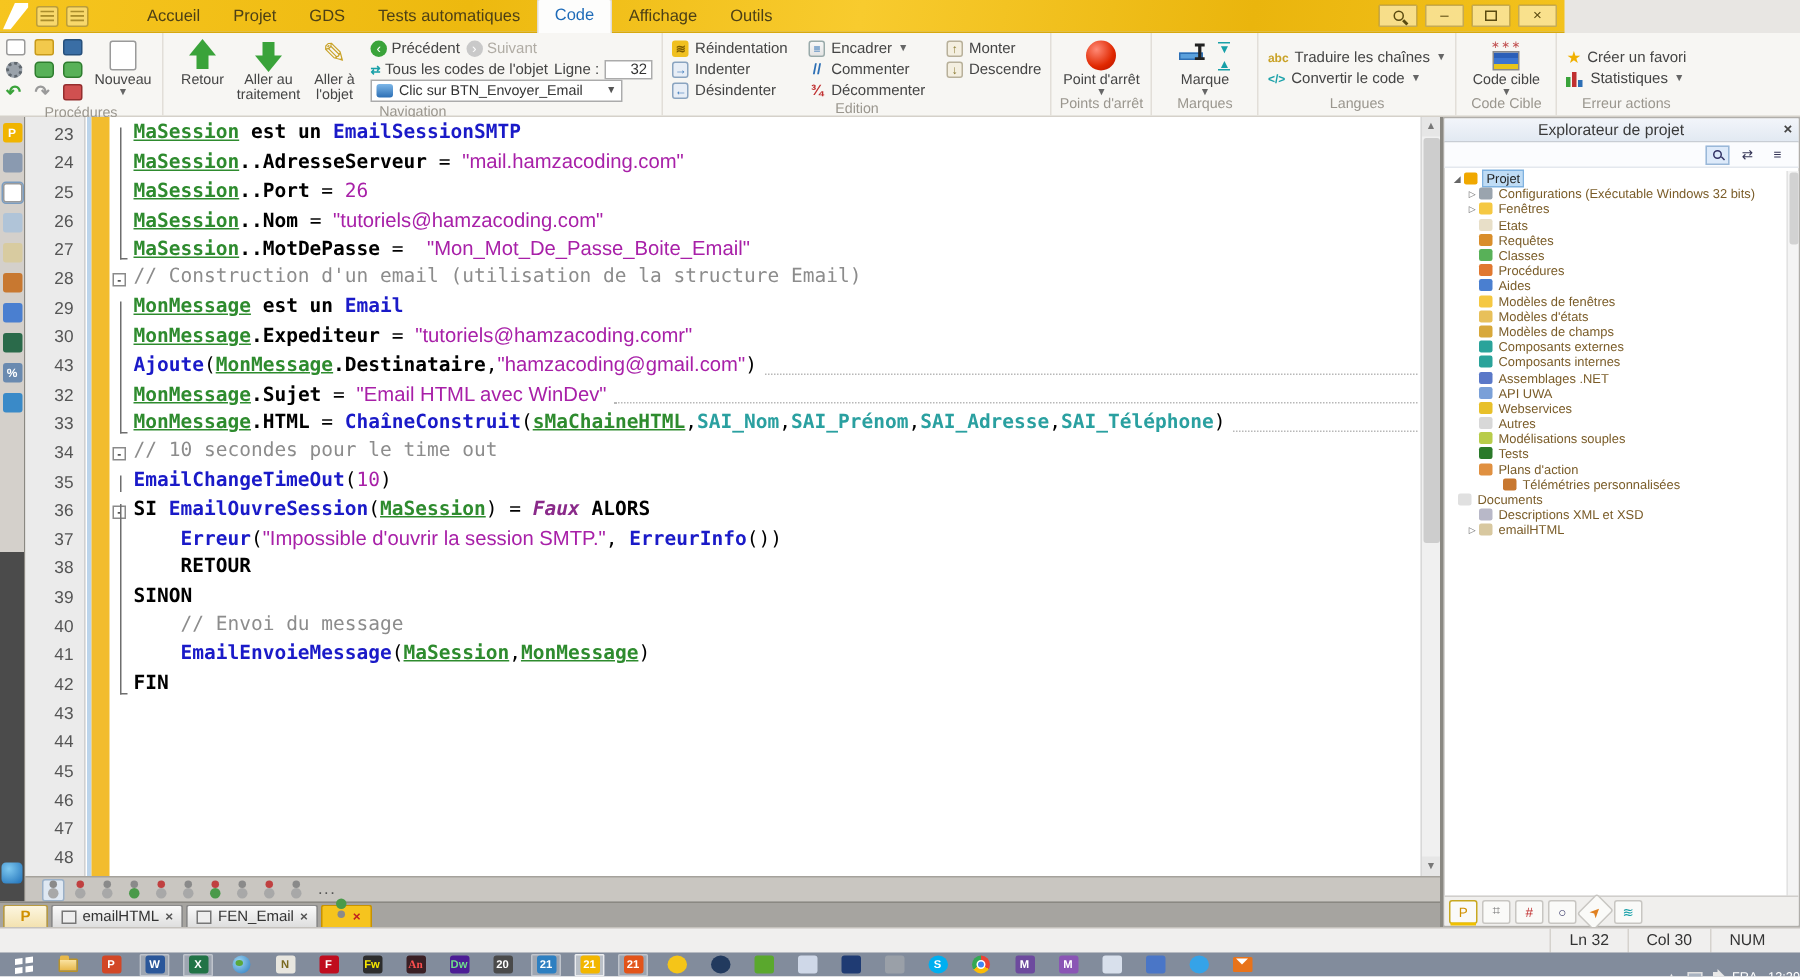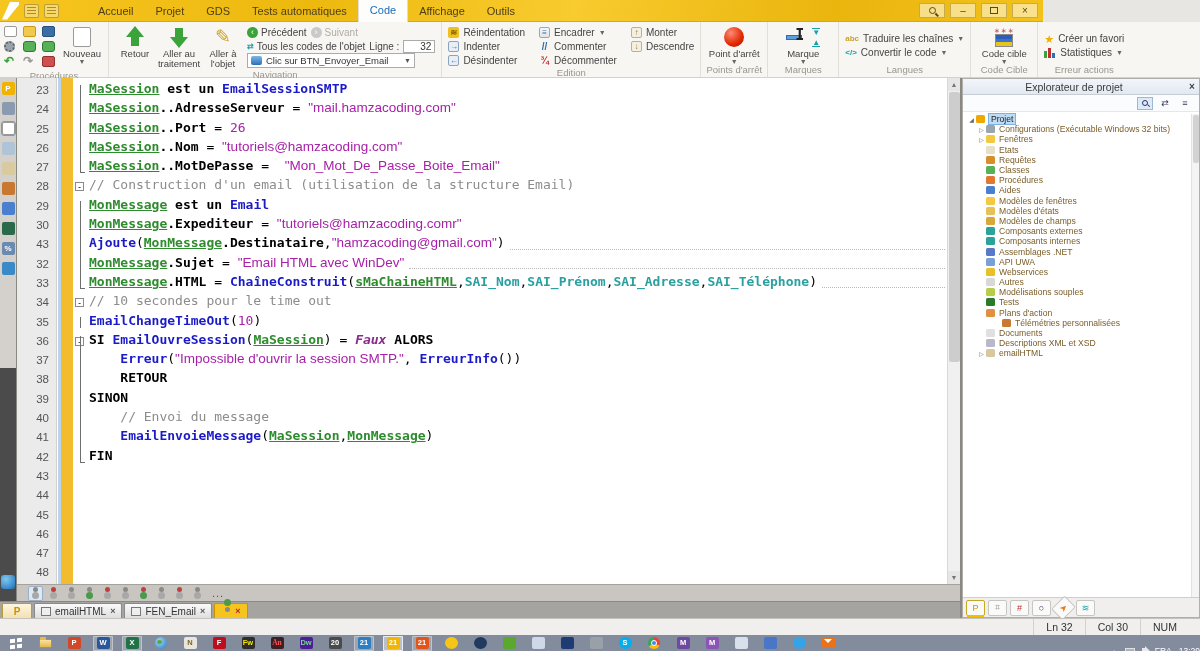--- a/index.html
+++ b/index.html
@@ -731,21 +731,21 @@
           <div class="trow" style="padding-left: 14px;">
             <span class="arr"></span>
             <span class="ti" style="background: rgb(224, 144, 64);"></span>
             <span class="tlabel">Plans d'action</span>
           </div>
           <div class="trow" style="padding-left: 30px;">
             <span class="arr"></span>
             <span class="ti" style="background: rgb(200, 120, 48);"></span>
             <span class="tlabel">Télémétries personnalisées</span>
           </div>
-          <div class="trow" style="padding-left: 14px;">
+          <div class="trow" style="">
             <span class="arr"></span>
             <span class="ti" style="background: rgb(224, 224, 224);"></span>
             <span class="tlabel">Documents</span>
           </div>
           <div class="trow" style="padding-left: 14px;">
             <span class="arr"></span>
             <span class="ti" style="background: rgb(184, 184, 200);"></span>
             <span class="tlabel">Descriptions XML et XSD</span>
           </div>
           <div class="trow" style="padding-left: 14px;">

